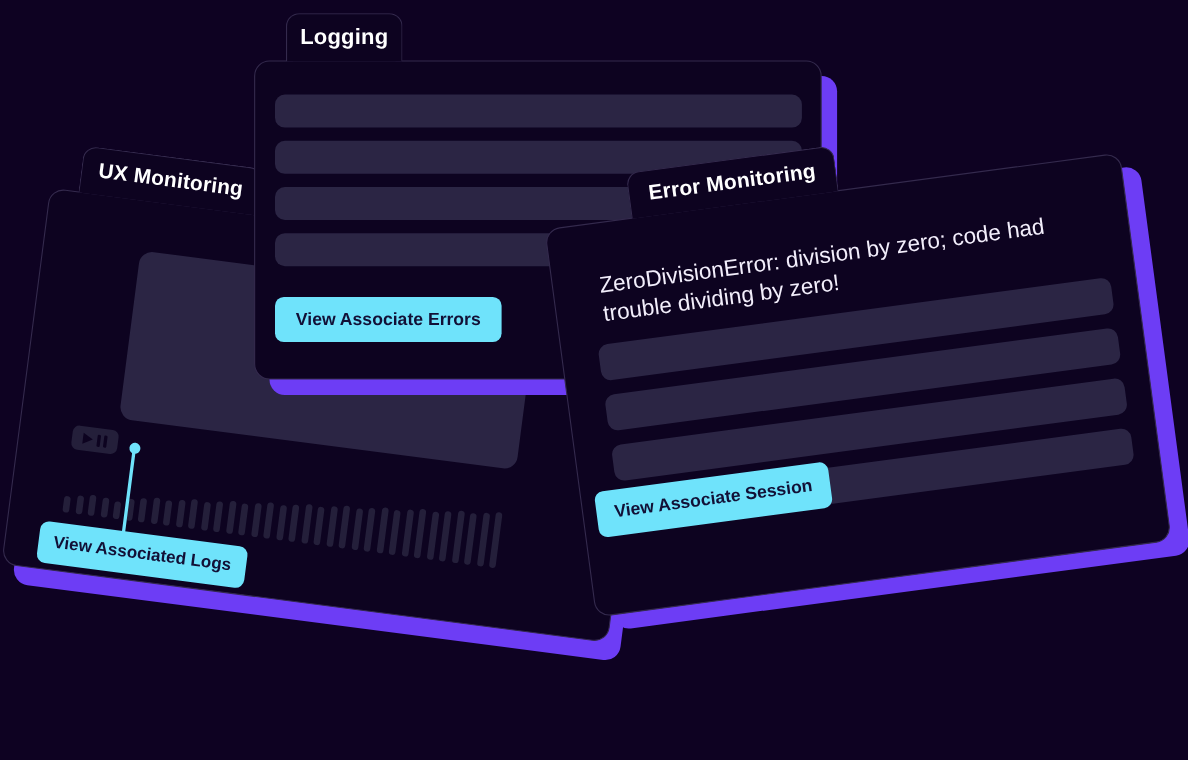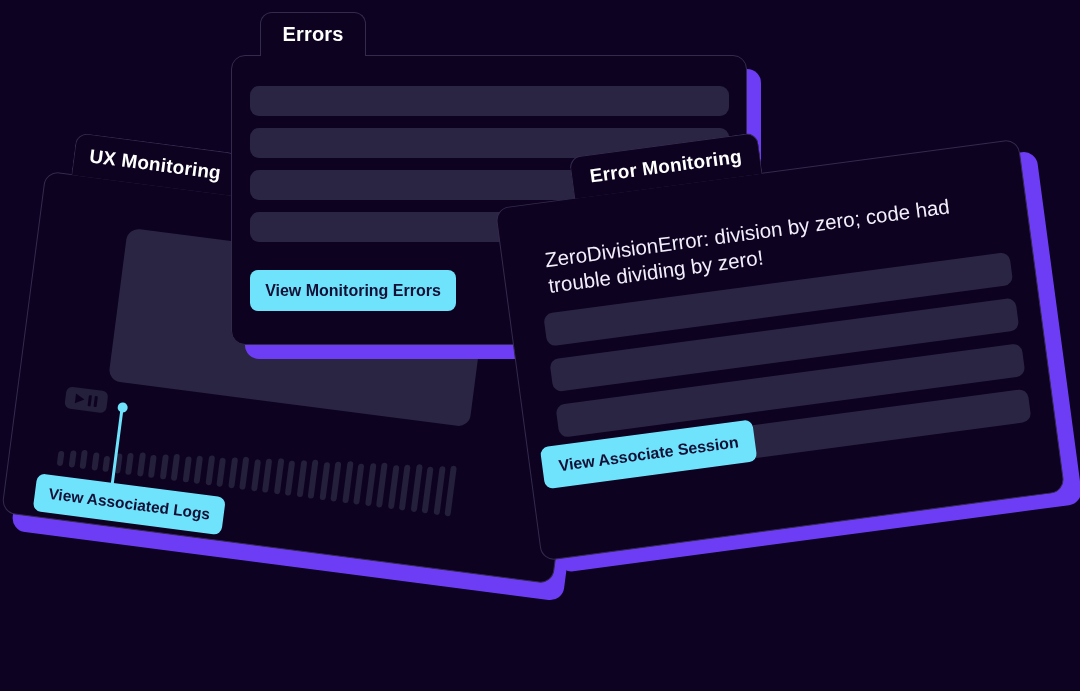--- a/index.html
+++ b/index.html
@@ -251,29 +251,29 @@
         </div>
       <div class="playhead"></div>
 
       <button class="btn" style="left:30px; top:300px; width:190px; height:38px; font-size:15.5px;">View Associated Logs</button>
     </div>
   </div>
 
   <div class="card-wrap" id="logging-wrap">
     <div class="card-shadow"></div>
     <div class="tab" id="logging-tab">
-      <span>Errors</span>
+      <span>Logging</span>
     </div>
     <div class="card-body">
       <div class="bar" style="top:30px;"></div>
       <div class="bar" style="top:72px;"></div>
       <div class="bar" style="top:114px;"></div>
       <div class="bar" style="top:156px;"></div>
 
-      <button class="btn" style="left:18px; top:214px; width:206px; height:41px; font-size:16px;">View Monitoring Errors</button>
+      <button class="btn" style="left:18px; top:214px; width:206px; height:41px; font-size:16px;">View Associate Errors</button>
     </div>
   </div>
 
   <div class="card-wrap" id="err-wrap">
     <div class="card-shadow"></div>
     <div class="tab" id="err-tab">
       <span>Error Monitoring</span>
     </div>
     <div class="card-body">
       <div class="err-msg">ZeroDivisionError: division by zero; code had trouble dividing by zero!</div>

